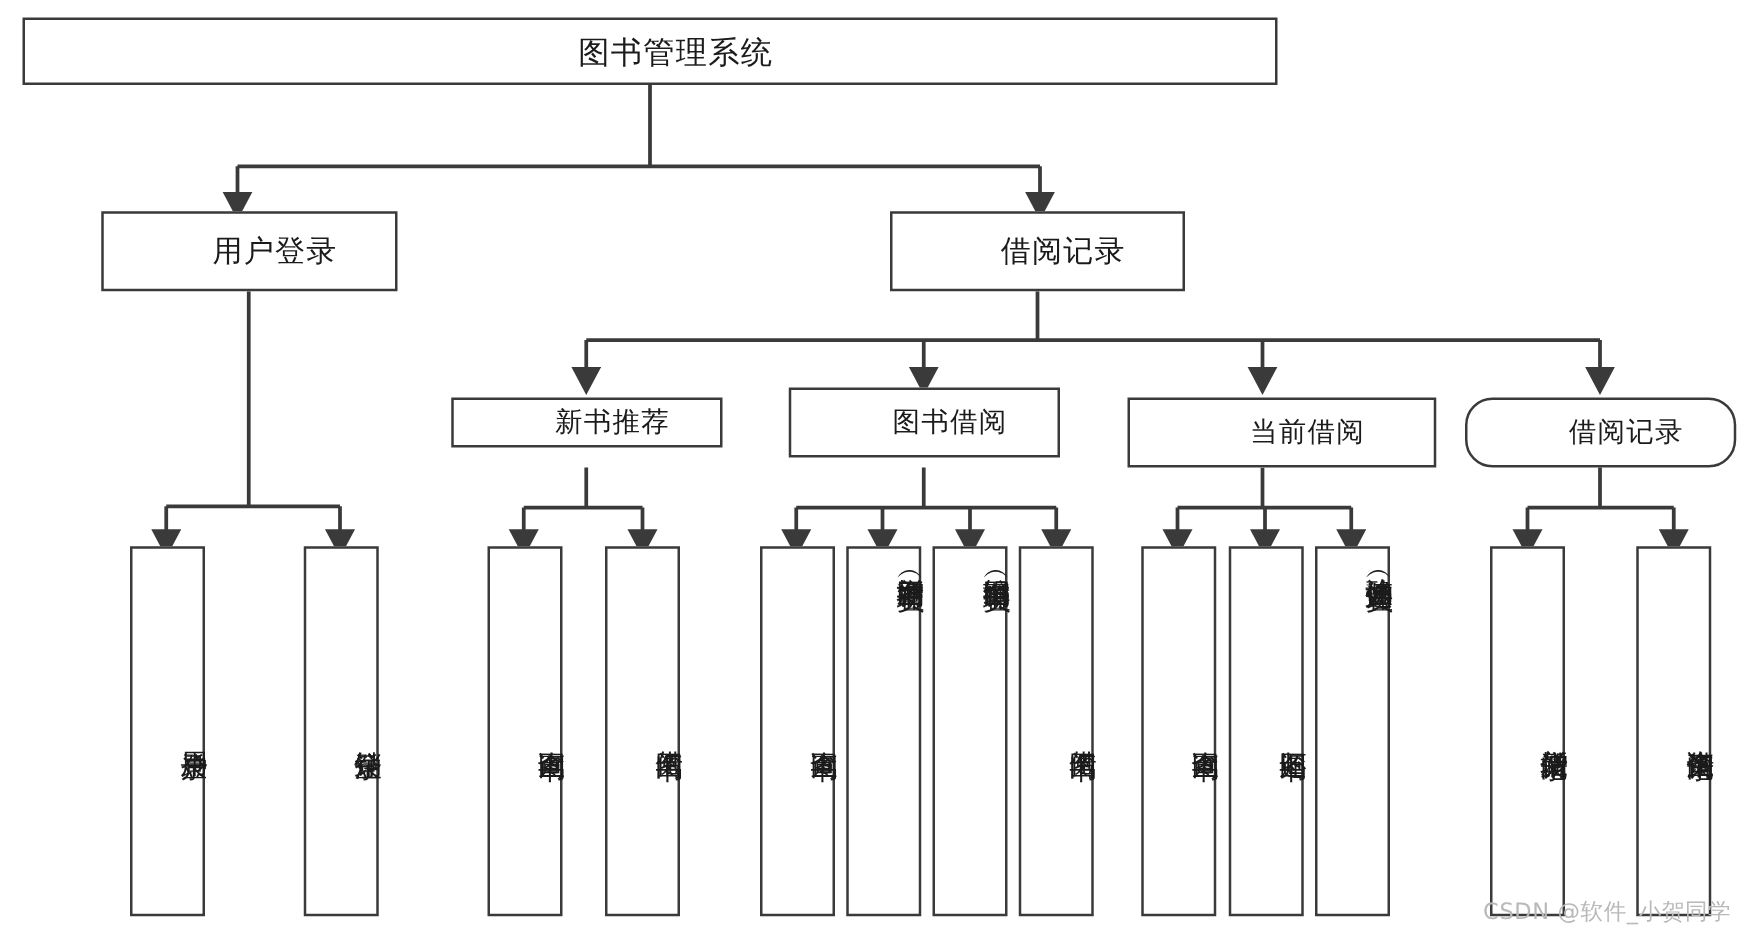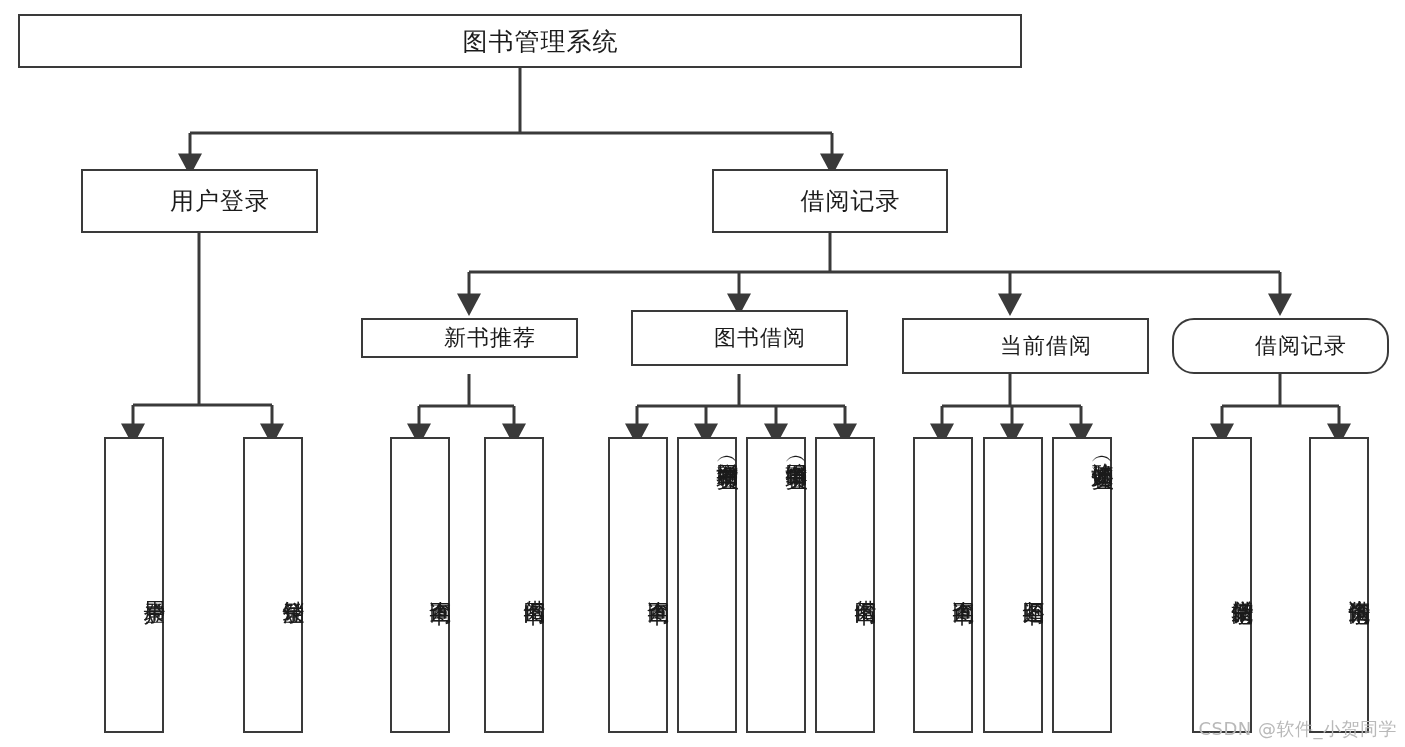--- a/index.html
+++ b/index.html
@@ -68,21 +68,21 @@
     letter-spacing: 1px;
     white-space: nowrap;
     margin: 0 auto;
   }
   .node-leaf.leaf-short {
     align-items: center;
     padding-top: 0;
   }
   #watermark {
     position: absolute;
-    right: 8px;
+    right: 20px;
     bottom: 6px;
     font-size: 18px;
     color: #b9b9b9;
     letter-spacing: 0.5px;
     white-space: nowrap;
     z-index: 5;
   }
 </style>
 </head>
 <body>

